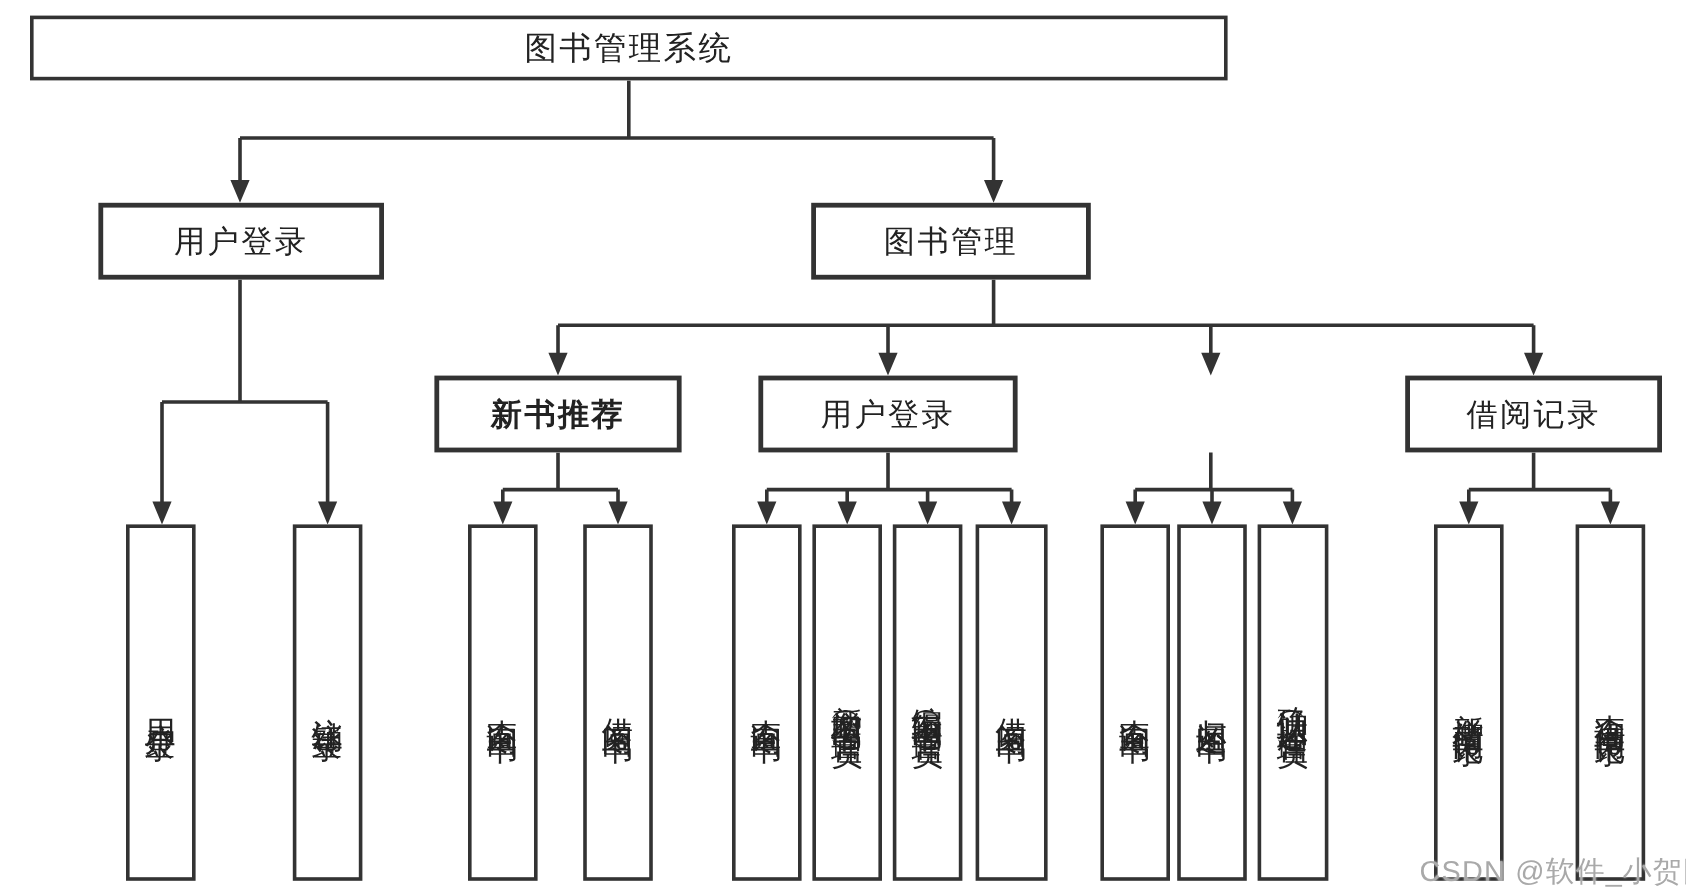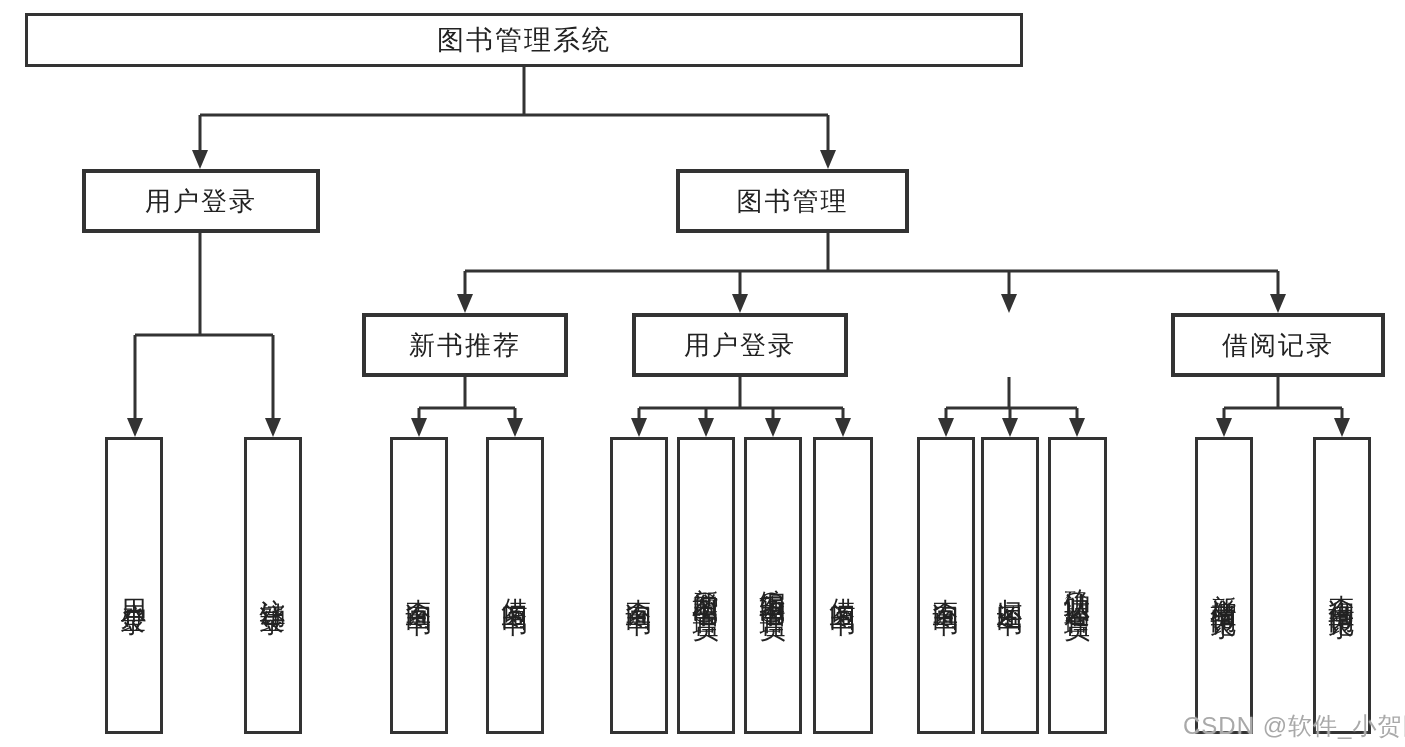--- a/index.html
+++ b/index.html
@@ -110,21 +110,21 @@
              M631,418h16l-8,19z M698,418h16l-8,19z M765,418h16l-8,19z M835,418h16l-8,19z
              M938,418h16l-8,19z M1002,418h16l-8,19z M1069,418h16l-8,19z
              M1216,418h16l-8,19z M1334,418h16l-8,19z"></path>
   </svg>
 
   <div class="hbox root">图书管理系统</div>
 
   <div class="hbox lvl2" style="left:82px;width:238px;">用户登录</div>
   <div class="hbox lvl2" style="left:676px;width:233px;">图书管理</div>
 
-  <div class="hbox lvl3" style="left:362px;width:206px;">新书推荐</div>
+  <div class="hbox lvl3" style="left:362px;width:206px;font-weight:bold;">新书推荐</div>
   <div class="hbox lvl3" style="left:632px;width:216px;">用户登录</div>
   <div class="hbox lvl3" style="left:1171px;width:214px;">借阅记录</div>
 
   <div class="vbox" style="left:105px;">
     <span class="vtext">用户登录</span>
   </div>
   <div class="vbox" style="left:244px;">
     <span class="vtext">注销登录</span>
   </div>
 

